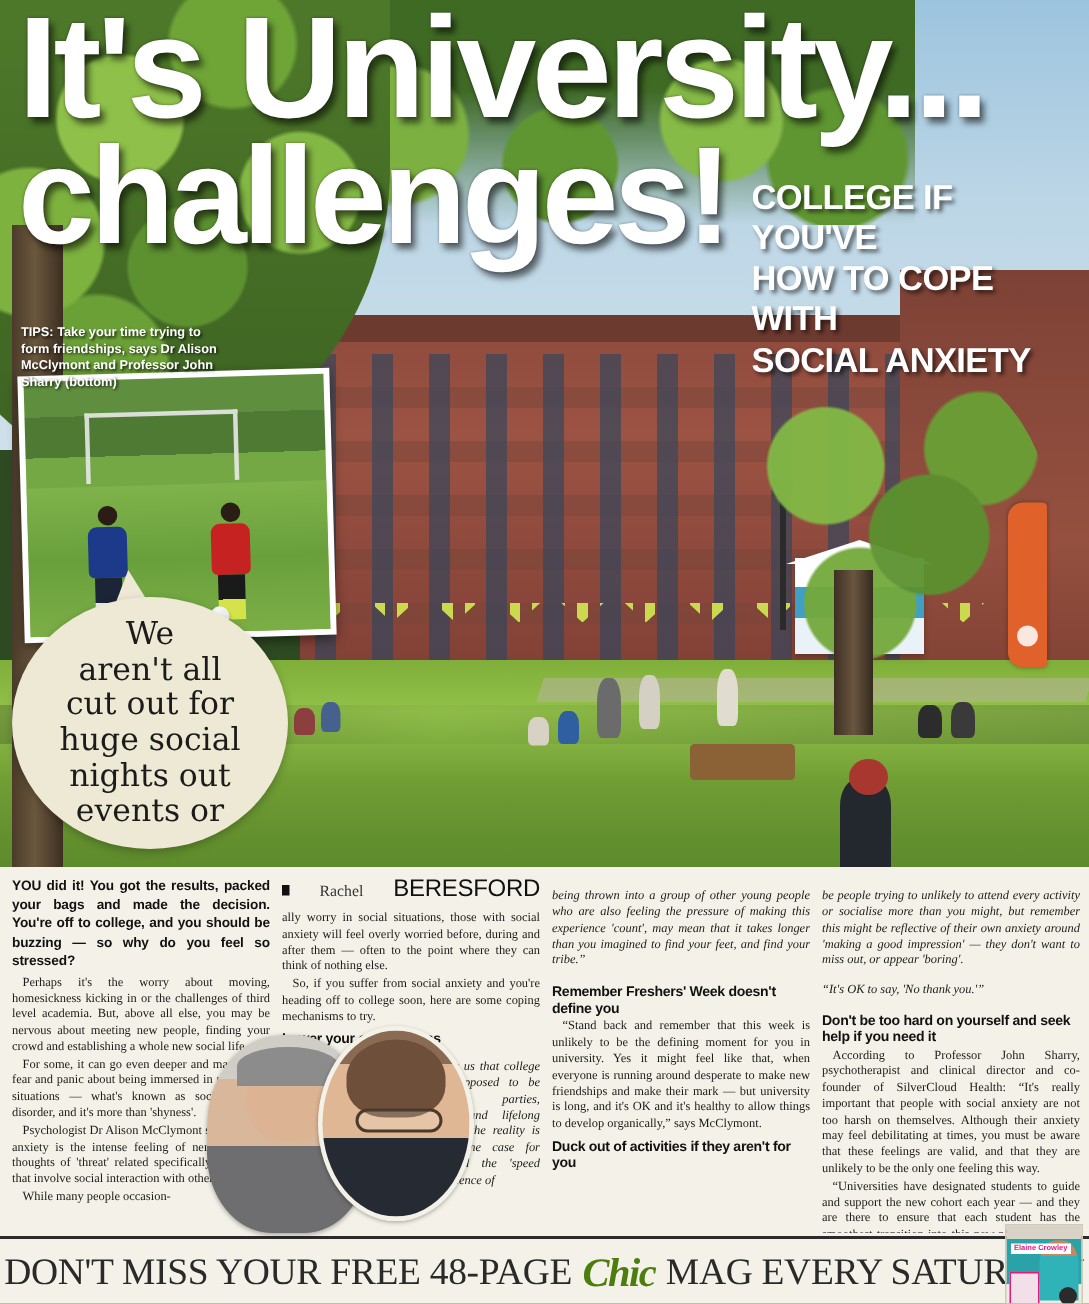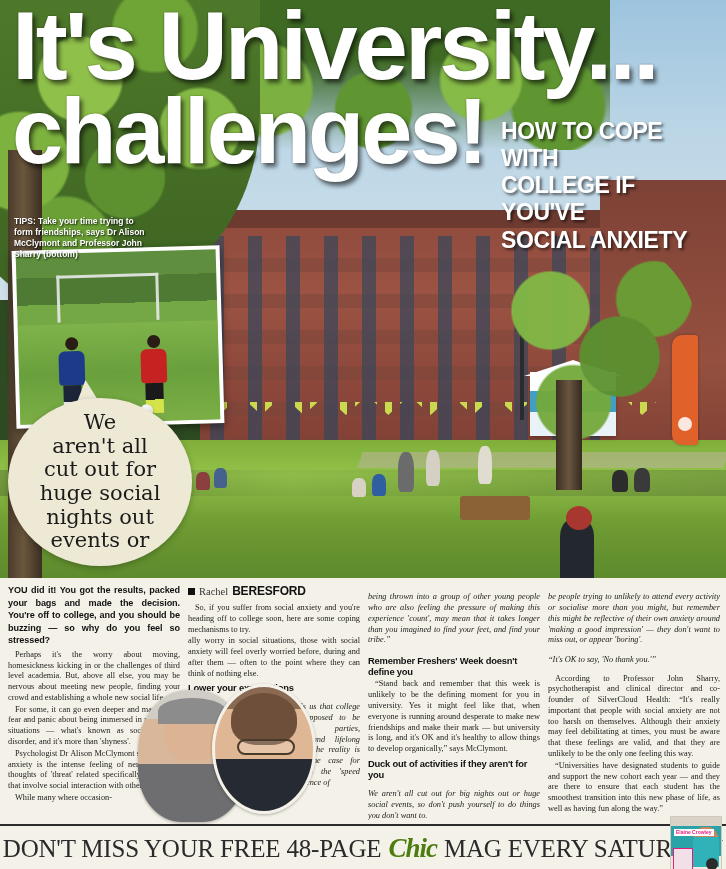--- a/index.html
+++ b/index.html
@@ -120,24 +120,24 @@
   .bubble-txt{font-family:"DejaVu Serif","Liberation Serif",serif;
     font-size:21px;line-height:1.13;color:#1b1b1b;text-align:center;padding:0 10px;}
 
   
   .body-wrap{position:absolute;left:0;top:578px;width:726px;height:246px;background:#f4f2e8;}
   .cols{position:absolute;left:8px;top:6px;width:712px;height:238px;
     display:grid;grid-template-columns:repeat(4,1fr);column-gap:8px;}
   .col{position:relative;overflow:hidden;}
   .standfirst{font-weight:bold;font-size:9.1px;line-height:1.38;color:#111;text-align:justify;
     letter-spacing:-.1px;margin-bottom:3px;}
-  .byline{display:flex;align-items:baseline;gap:4px;margin-bottom:5px;justify-content:flex-start;text-align:right;}
+  .byline{display:flex;align-items:baseline;gap:20px;margin-bottom:5px;justify-content:flex-start;text-align:right;}
   .byline .sq{width:7px;height:7px;background:#111;display:inline-block;}
   .byline .n1{font-size:10.5px;color:#333;font-family:"Liberation Serif",serif;}
-  .byline .n2{font-size:12px;font-weight:bold;color:#111;letter-spacing:-.2px;}
+  .byline .n2{font-size:16px;font-weight:normal;color:#111;letter-spacing:-.2px;}
   .para{font-family:"Liberation Serif","DejaVu Serif",serif;font-size:8.3px;line-height:1.30;
     color:#1a1a1a;text-align:justify;text-indent:7px;margin:0 0 1px;}
   .para.noind{text-indent:0;}
   .subh{font-weight:bold;font-size:9.4px;line-height:1.22;color:#111;margin:3px 0 2px;
     letter-spacing:-.2px;}
   .pull{font-family:"Liberation Serif","DejaVu Serif",serif;font-style:italic;font-size:8.3px;
     line-height:1.30;color:#1a1a1a;text-align:justify;}
   .q-narrow{width:58%;margin-left:42%;}
 
   
@@ -212,22 +212,22 @@
     <div class="person" style="left:634px;top:468px;width:16px;height:24px;background:#3a3a3a;"></div>
     <div class="person" style="left:560px;top:520px;width:34px;height:58px;background:#23282f;border-radius:30% 30% 0 0;"></div>
     <div class="person" style="left:566px;top:506px;width:26px;height:24px;border-radius:50%;background:#a8382f;"></div>
     <div class="person" style="left:460px;top:496px;width:70px;height:24px;background:#8a6236;border-radius:3px;"></div>
 
     <div class="head">
       <div class="l">It's University...</div>
       <div class="l l2">challenges!</div>
     </div>
     <div class="subhead">
+      <div>COLLEGE IF YOU'VE</div>
       <div>HOW TO COPE WITH</div>
-      <div>COLLEGE IF YOU'VE</div>
       <div>SOCIAL ANXIETY</div>
     </div>
 
     <div class="tips">TIPS: Take your time trying to form friendships, says Dr Alison McClymont and Professor John Sharry (bottom)</div>
 
     <div class="inset">
       <div class="inset-img">
         <div class="pitch"></div>
         <div class="goal"></div>
         <div class="pl blue">
@@ -258,47 +258,47 @@
   </div>
 
   <div class="body-wrap">
     <div class="cols">
 
       <div class="col">
         <div class="standfirst">YOU did it! You got the results, packed your bags and made the decision. You're off to college, and you should be buzzing — so why do you feel so stressed?</div>
         <p class="para">Perhaps it's the worry about moving, homesickness kicking in or the challenges of third level academia. But, above all else, you may be nervous about meeting new people, finding your crowd and establishing a whole new social life.</p>
         <p class="para">For some, it can go even deeper and manifest as fear and panic about being immersed in new social situations — what's known as social anxiety disorder, and it's more than 'shyness'.</p>
         <p class="para">Psychologist Dr Alison McClymont says: “Social anxiety is the intense feeling of nervousness or thoughts of 'threat' related specifically to settings that involve social interaction with others”</p>
-        <p class="para">While many where occasion-</p>
+        <p class="para">While many people occasion-</p>
       </div>
 
       <div class="col">
         <div class="byline">
           <span class="sq"></span>
           <span class="n1">Rachel</span>
           <span class="n2">BERESFORD</span>
         </div>
+        <p class="para noind">ally worry in social situations, those with social anxiety will feel overly worried before, during and after them — often to the point where they can think of nothing else.</p>
         <p class="para">So, if you suffer from social anxiety and you're heading off to college soon, here are some coping mechanisms to try.</p>
-        <p class="para noind">ally worry in social situations, those with social anxiety will feel overly worried before, during and after them — often to the point where they can think of nothing else.</p>
         <div class="subh">Lower your expectations</div>
         <p class="pull q-narrow">“Society tells us that college years are supposed to be filled with parties, relationships and lifelong friendships — the reality is this is not the case for everyone, and the 'speed dating' experience of</p>
       </div>
 
       <div class="col">
         <p class="pull">being thrown into a group of other young people who are also feeling the pressure of making this experience 'count', may mean that it takes longer than you imagined to find your feet, and find your tribe.”</p>
         <div class="subh">Remember Freshers' Week doesn't define you</div>
         <p class="para">“Stand back and remember that this week is unlikely to be the defining moment for you in university. Yes it might feel like that, when everyone is running around desperate to make new friendships and make their mark — but university is long, and it's OK and it's healthy to allow things to develop organically,” says McClymont.</p>
         <div class="subh">Duck out of activities if they aren't for you</div>
-        <p class="pull">We aren't all cut out for big nights out or huge social events, so don't push yourself to do things you don't want to.</p>
 
       </div>
 
       <div class="col">
         <p class="pull noind">be people trying to unlikely to attend every activity or socialise more than you might, but remember this might be reflective of their own anxiety around 'making a good impression' — they don't want to miss out, or appear 'boring'.</p>
         <p class="pull">“It's OK to say, 'No thank you.'”</p>
+        <div class="subh">Don't be too hard on yourself and seek help if you need it</div>
         <p class="para">According to Professor John Sharry, psychotherapist and clinical director and co-founder of SilverCloud Health: “It's really important that people with social anxiety are not too harsh on themselves. Although their anxiety may feel debilitating at times, you must be aware that these feelings are valid, and that they are unlikely to be the only one feeling this way.</p>
         <p class="para">“Universities have designated students to guide and support the new cohort each year — and they are there to ensure that each student has the smoothest transition into this new phase of life, as well as having fun along the way.”</p>
       </div>
     </div>
   </div>
 
   <div class="portraits">
     <div class="por man"></div>
     <div class="por woman"></div>
   </div>

